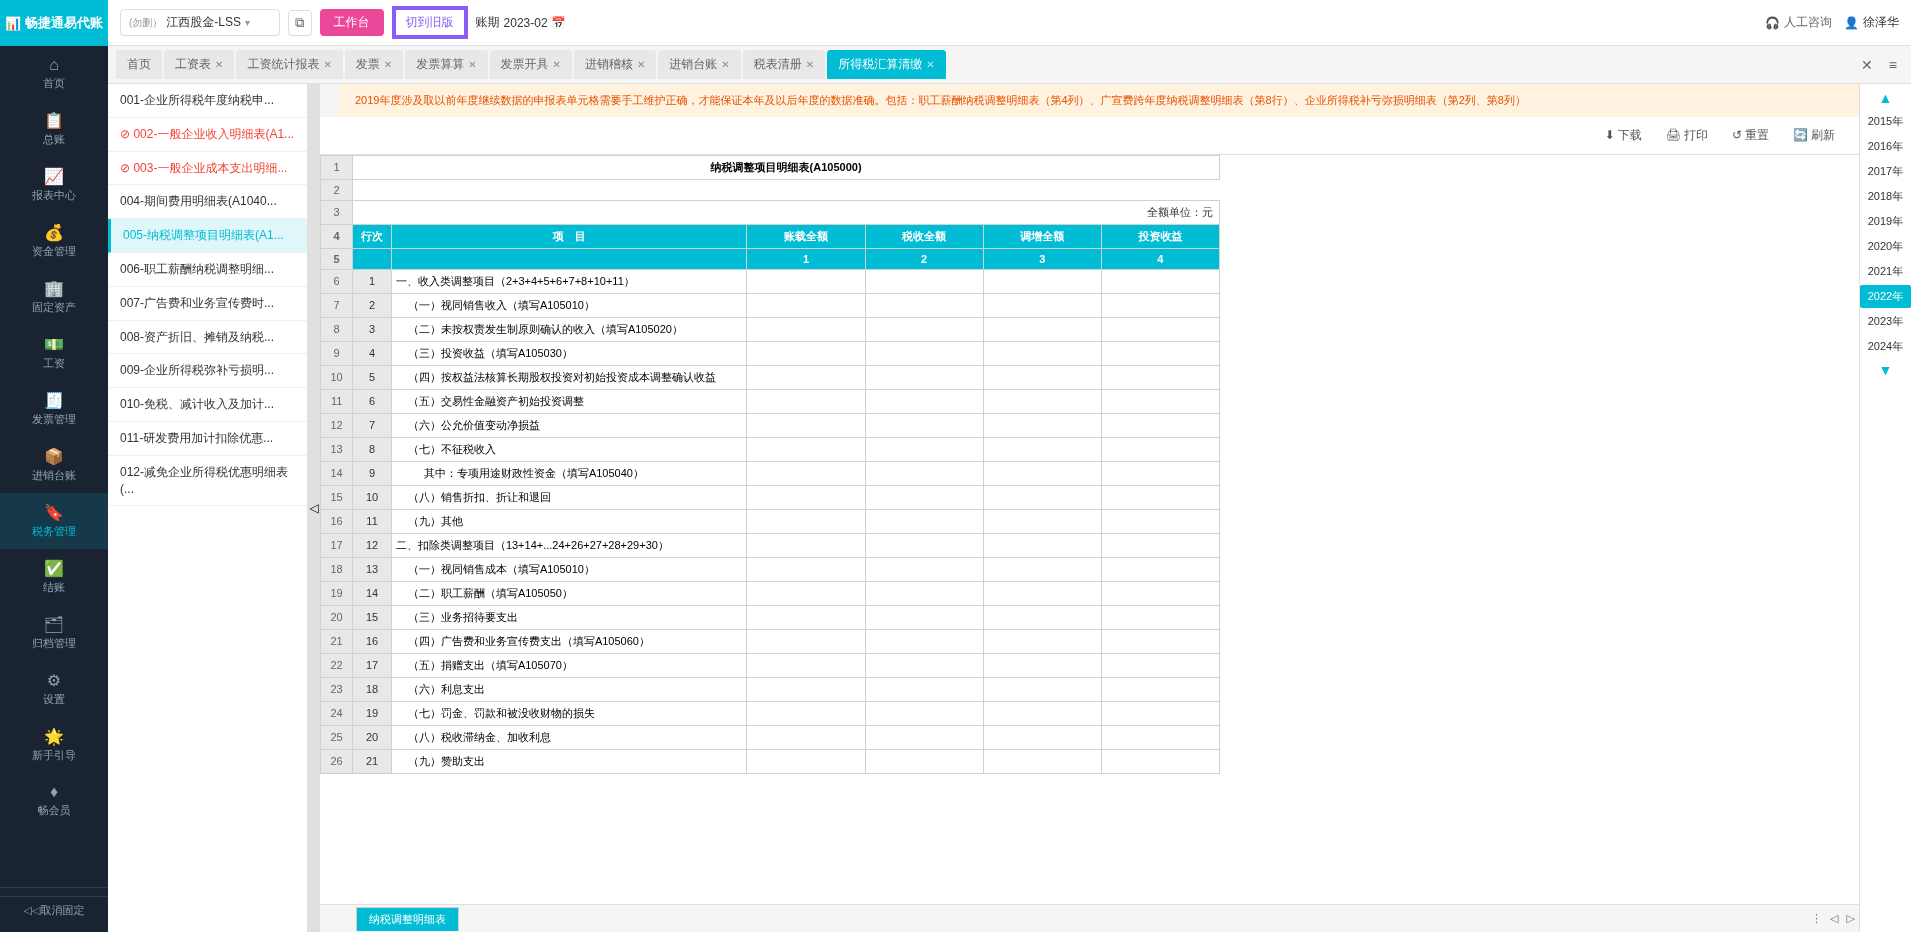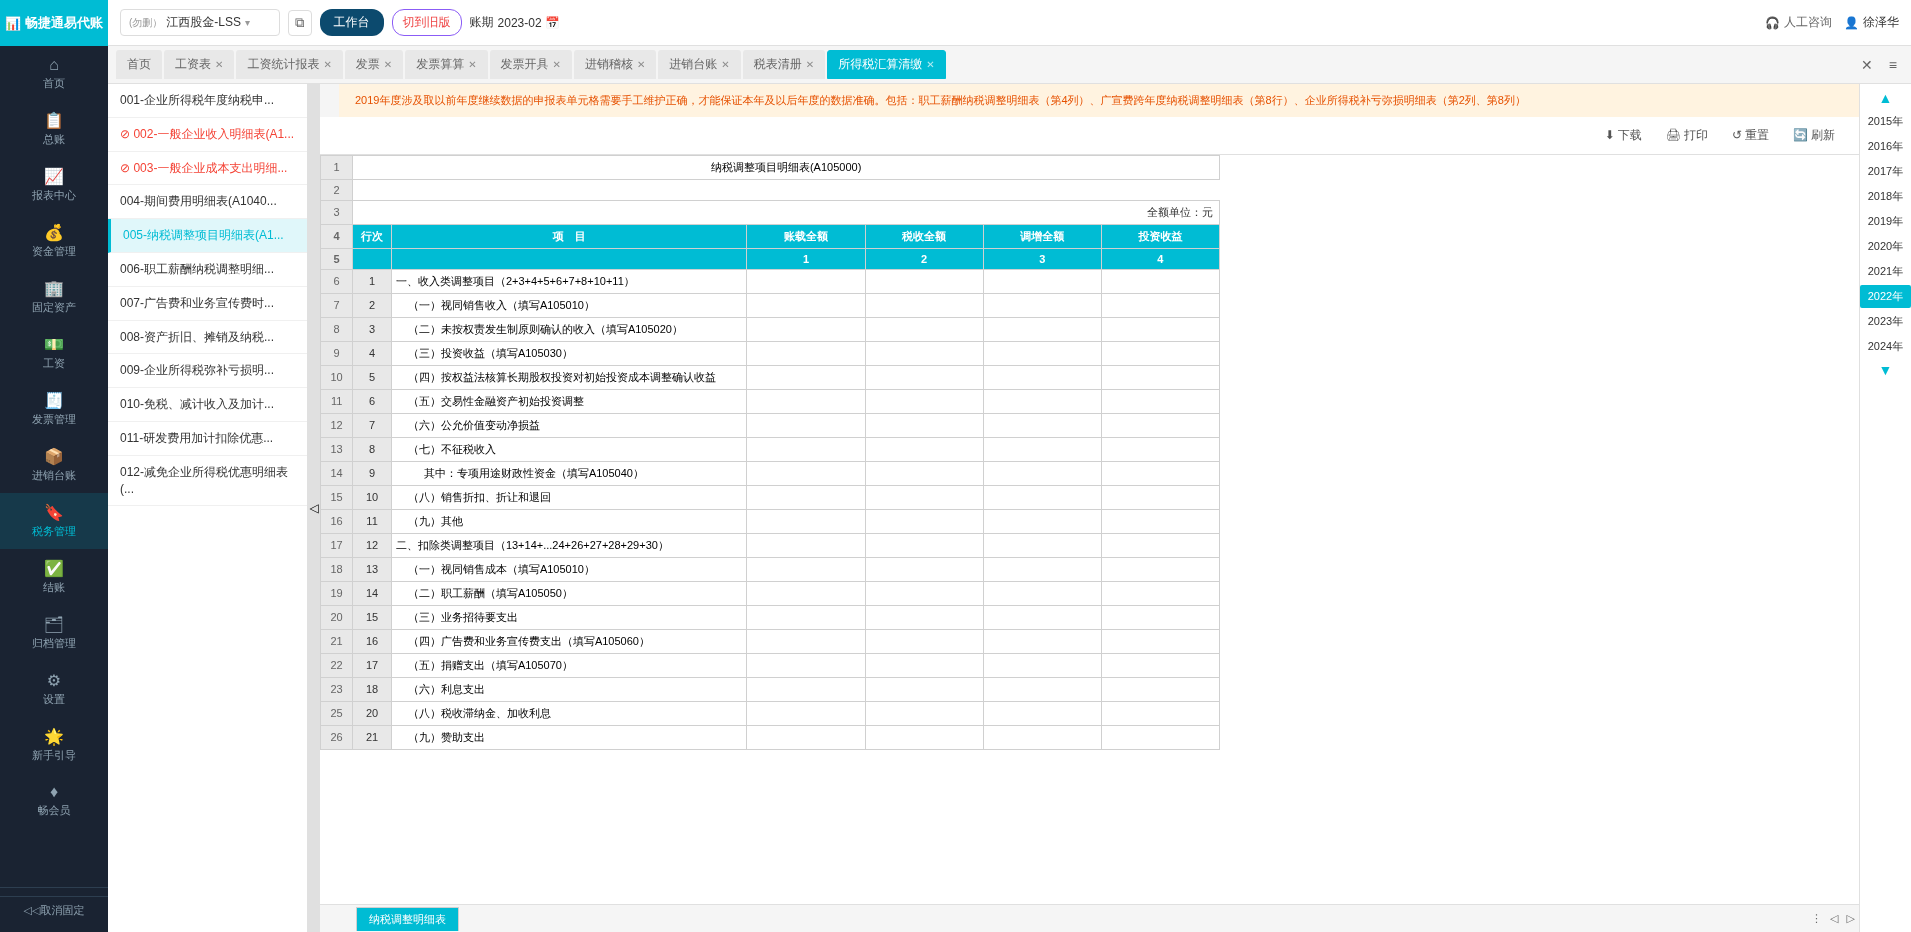--- a/index.html
+++ b/index.html
@@ -19,22 +19,22 @@
     
     .main { flex: 1; display: flex; flex-direction: column; overflow: hidden; }
 
     
     .topbar { height: 46px; background: white; display: flex; align-items: center; padding: 16px 12px; gap: 8px; border-bottom: 1px solid #e0e0e0; flex-shrink: 0; }
     .company-selector { display: flex; align-items: center; gap: 4px; border: 1px solid #ddd; border-radius: 4px; padding: 4px 8px; cursor: pointer; min-width: 160px; }
     .company-name { font-size: 12px; color: #333; }
     .company-tag { font-size: 10px; color: #999; }
     .chevron-icon { color: #999; font-size: 10px; }
     .copy-btn { border: 1px solid #ddd; border-radius: 4px; padding: 4px 6px; cursor: pointer; color: #666; background: white; }
-    .workbench-btn { background: #0c4a6e; color: white; border: none; border-radius: 12px; padding: 5px 14px; cursor: pointer; font-size: 12px; }
-    .switch-btn { border: 1px solid #8b5cf6; color: #ef4444; border-radius: 12px; padding: 4px 10px; cursor: pointer; background: white; font-size: 12px; }
+    .workbench-btn { background: #ec4899; color: white; border: none; border-radius: 4px; padding: 5px 14px; cursor: pointer; font-size: 12px; }
+    .switch-btn { border: 4px solid #8b5cf6; color: #8b5cf6; border-radius: 0; padding: 4px 10px; cursor: pointer; background: white; font-size: 12px; }
     .account-period { display: flex; align-items: center; gap: 4px; font-size: 12px; color: #333; }
     .topbar-right { margin-left: auto; display: flex; align-items: center; gap: 12px; }
     .service-btn { display: flex; align-items: center; gap: 4px; color: #666; cursor: pointer; font-size: 12px; }
     .user-info { display: flex; align-items: center; gap: 4px; color: #333; cursor: pointer; font-size: 12px; }
 
     
     .tabbar { height: 38px; background: #f5f5f5; display: flex; align-items: center; padding: 0 8px; gap: 2px; border-bottom: 1px solid #e0e0e0; flex-shrink: 0; overflow-x: auto; }
     .tab { display: flex; align-items: center; gap: 4px; padding: 5px 10px; cursor: pointer; font-size: 12px; color: #666; border-radius: 3px 3px 0 0; border: 1px solid transparent; white-space: nowrap; background: #e8e8e8; }
     .tab.active { background: #00bcd4; color: white; border-color: #00bcd4; }
     .tab-close { font-size: 10px; color: inherit; cursor: pointer; opacity: 0.7; }
@@ -64,21 +64,21 @@
 
     
     .sheet-area { flex: 1; overflow: auto; background: white; position: relative; }
 
     
     .sheet-table { border-collapse: collapse; min-width: 900px; }
     .sheet-table td, .sheet-table th { border: 1px solid #d0d0d0; padding: 4px 6px; font-size: 11px; white-space: nowrap; }
     .header-row td { background: #00bcd4; color: white; text-align: center; font-weight: bold; }
     .row-num { background: #e8e8e8; text-align: center; color: #666; width: 30px; }
     .col-hang { background: #e8e8e8; text-align: center; color: #333; width: 36px; }
-    .title-cell { text-align: center; font-size: 14px; font-weight: normal; background: white; border: none; }
+    .title-cell { text-align: center; font-size: 14px; font-weight: bold; background: white; border: none; }
     .unit-cell { text-align: right; font-size: 11px; color: #333; background: white; border: none; }
     .data-cell { text-align: right; min-width: 100px; }
 
     
     .right-year-panel { width: 52px; background: white; border-left: 1px solid #e0e0e0; display: flex; flex-direction: column; align-items: center; padding: 4px 0; gap: 2px; flex-shrink: 0; overflow-y: auto; }
     .year-nav-btn { color: #00bcd4; cursor: pointer; font-size: 14px; padding: 2px; }
     .year-item { font-size: 11px; color: #333; cursor: pointer; padding: 4px 2px; text-align: center; width: 100%; }
     .year-item.active { background: #00bcd4; color: white; border-radius: 2px; }
 
     
@@ -488,20 +488,29 @@
               <tr>
     <td class="row-num">23</td>
     <td class="col-hang">18</td>
     <td style="padding-left:16px">（六）利息支出</td>
     <td class="data-cell"></td>
     <td class="data-cell"></td>
     <td class="data-cell"></td>
     <td class="data-cell"></td>
   </tr>
               <tr>
+    <td class="row-num">24</td>
+    <td class="col-hang">19</td>
+    <td style="padding-left:16px">（七）罚金、罚款和被没收财物的损失</td>
+    <td class="data-cell"></td>
+    <td class="data-cell"></td>
+    <td class="data-cell"></td>
+    <td class="data-cell"></td>
+  </tr>
+              <tr>
     <td class="row-num">25</td>
     <td class="col-hang">20</td>
     <td style="padding-left:16px">（八）税收滞纳金、加收利息</td>
     <td class="data-cell"></td>
     <td class="data-cell"></td>
     <td class="data-cell"></td>
     <td class="data-cell"></td>
   </tr>
               <tr>
     <td class="row-num">26</td>

